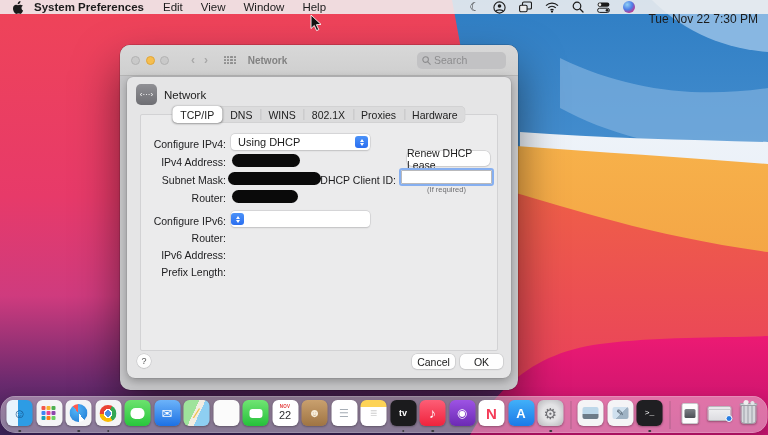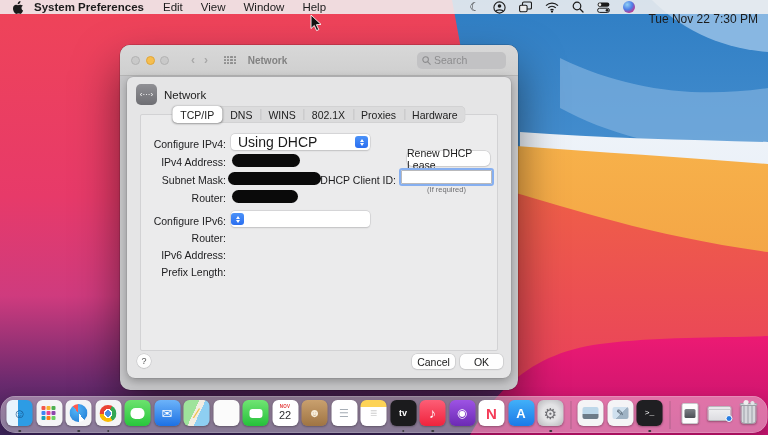--- a/index.html
+++ b/index.html
@@ -53,21 +53,21 @@
   .seg:not(:first-child)::before { content:""; position:absolute; left:0; top:3px; bottom:3px; width:1px; background:#c3c3c5; }
   .seg.sel { background:#ffffff; border-radius:5px; box-shadow:0 0.5px 2px rgba(0,0,0,.35); z-index:2; }
   .seg.sel::before, .seg.sel + .seg::before { display:none; }
   .tabbox { position:absolute; left:13px; top:37px; width:358px; height:237px; background:#ebebec;
     border:1px solid #d2d2d4; border-radius:2px; }
 
   .flabel { position:absolute; left:0; width:99px; text-align:right; font-size:10.5px; color:#1d1d1f; }
   .rlabel { position:absolute; text-align:right; font-size:10.5px; color:#1d1d1f; }
   .popup { position:absolute; left:104px; width:139px; height:16px; background:#fff; border-radius:4px;
     box-shadow:0 0 0 0.5px #c8c8ca, 0 0.5px 1.5px rgba(0,0,0,.18); display:flex; align-items:center; }
-  .popup .pv { font-size:14px; color:#1b1b1b; padding-left:7px; flex:1; }
+  .popup .pv { font-size:11px; color:#1b1b1b; padding-left:7px; flex:1; }
   .stepper { width:13px; height:12px; margin-right:2px; border-radius:3px; background:linear-gradient(#4b92f8,#2a6ef0);
     display:flex; flex-direction:column; align-items:center; justify-content:center; gap:1px; }
   .stepper i { width:0; height:0; border-left:2.6px solid transparent; border-right:2.6px solid transparent; }
   .stepper .up { border-bottom:3px solid #fff; }
   .stepper .dn { border-top:3px solid #fff; }
   .redact { position:absolute; background:#0a0a0a; border-radius:7px; }
   .btn { position:absolute; background:#fefefe; border-radius:5px; box-shadow:0 0 0 0.5px #c6c6c8, 0 0.5px 1.5px rgba(0,0,0,.2);
     font-size:10.5px; color:#1b1b1b; display:flex; align-items:center; justify-content:center; }
   .tfield { position:absolute; left:274px; top:93px; width:91px; height:14px; background:#fff;
     border:0.5px solid #b9b9bb; outline:2px solid #86aff0; outline-offset:0px; border-radius:1px; font-size:10px; }

